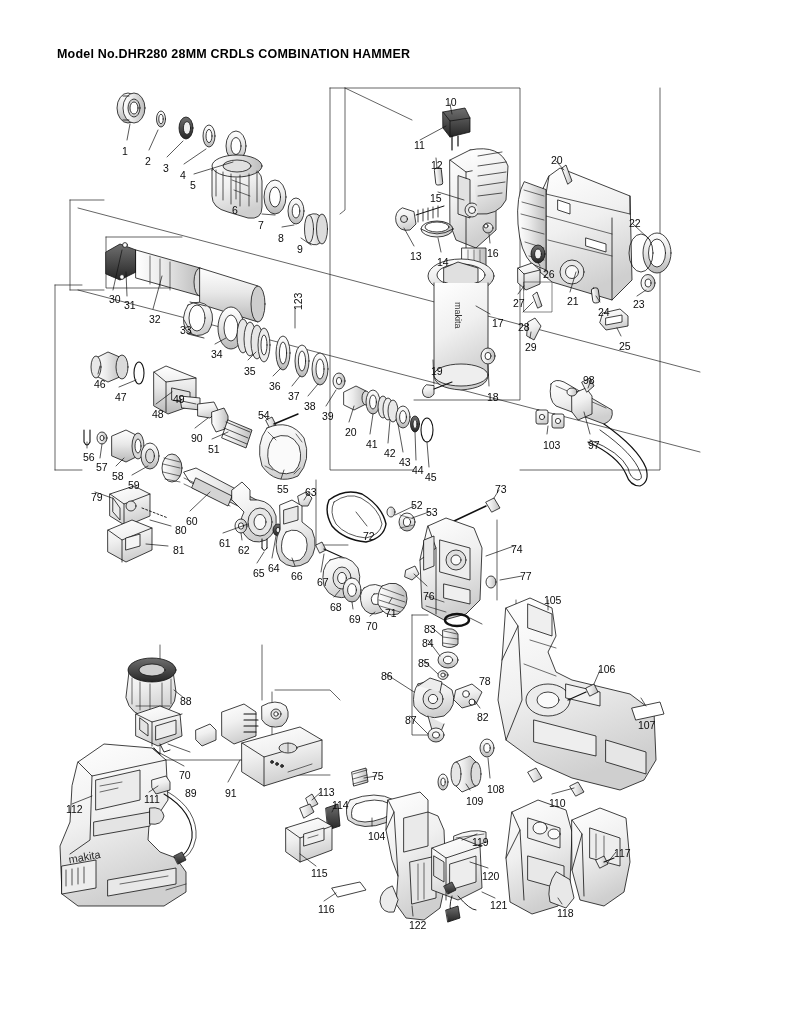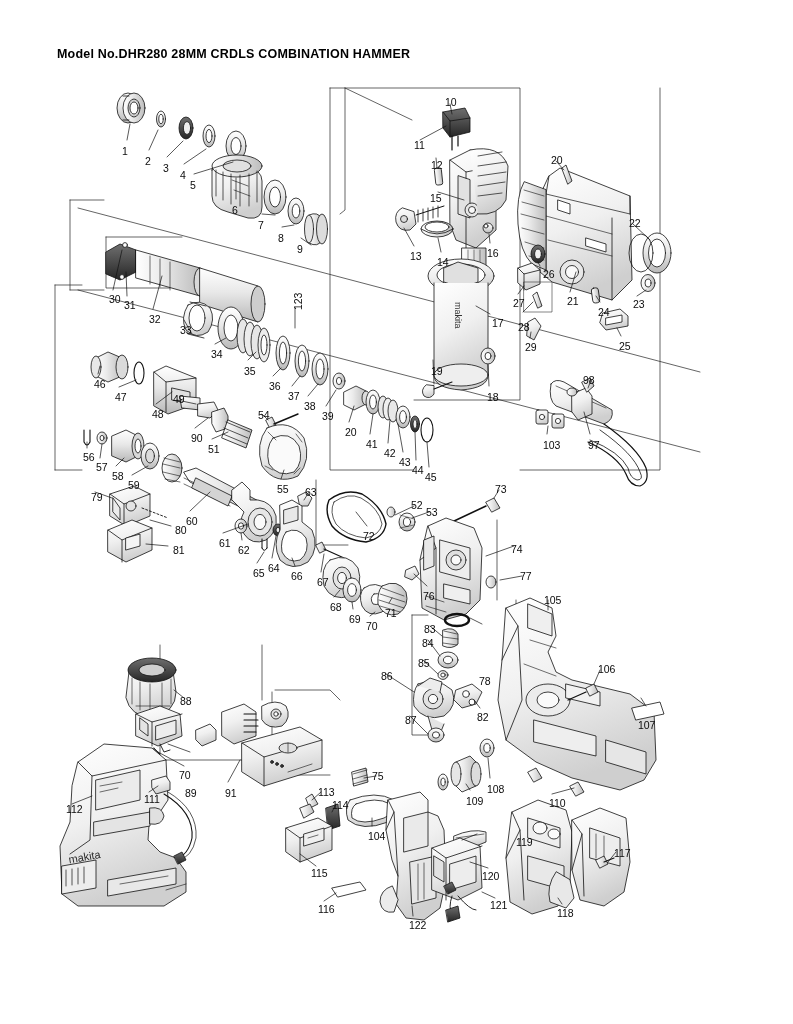--- a/index.html
+++ b/index.html
@@ -846,20 +846,20 @@
       <div class="num" style="left: 466px; top: 796px;">109</div>
       <div class="num" style="left: 549px; top: 798px;">110</div>
       <div class="num" style="left: 144px; top: 794px;">111</div>
       <div class="num" style="left: 66px; top: 804px;">112</div>
       <div class="num" style="left: 318px; top: 787px;">113</div>
       <div class="num" style="left: 332px; top: 800px;">114</div>
       <div class="num" style="left: 311px; top: 868px;">115</div>
       <div class="num" style="left: 318px; top: 904px;">116</div>
       <div class="num" style="left: 614px; top: 848px;">117</div>
       <div class="num" style="left: 557px; top: 908px;">118</div>
-      <div class="num" style="left: 472px; top: 837px; margin-left: 44px;">119</div>
+      <div class="num" style="left: 472px; top: 837px;">119</div>
       <div class="num" style="left: 482px; top: 871px;">120</div>
       <div class="num" style="left: 490px; top: 900px;">121</div>
       <div class="num" style="left: 409px; top: 920px;">122</div>
       <div class="num rot" style="left: 293px; top: 310px;">123</div>
     </div>
 
 </div>
 
 </body></html>

